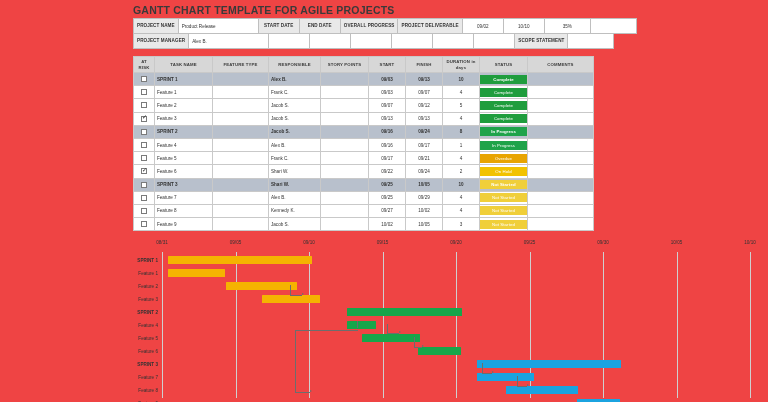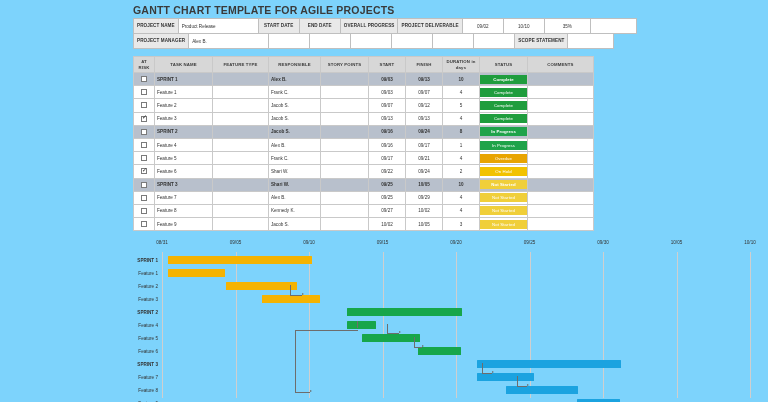--- a/index.html
+++ b/index.html
@@ -6,21 +6,21 @@
   html, body {
     margin: 0; padding: 0;
     width: 768px; height: 402px;
     background: #ffffff;
     font-family: "Liberation Sans", sans-serif;
     overflow: hidden;
   }
   #page {
     position: relative;
     width: 768px; height: 402px;
-    background: #7dd3fc;
+    background: #ef4444;
   }
   .title {
     position: absolute;
     left: 133px; top: 4px;
     font-size: 10.5px;
     font-weight: bold;
     color: #3a3a3a;
     letter-spacing: 0.2px;
     white-space: nowrap;
   }

